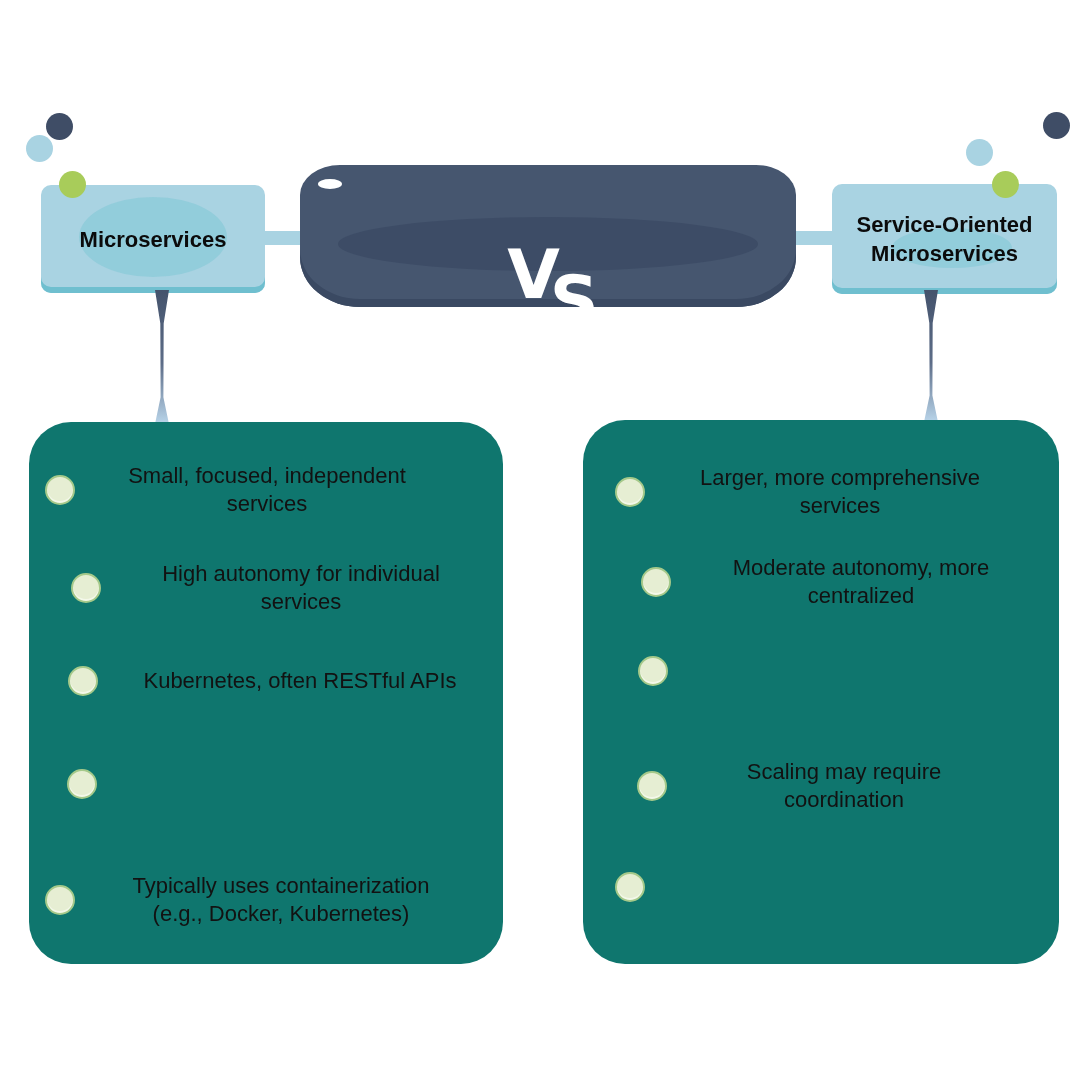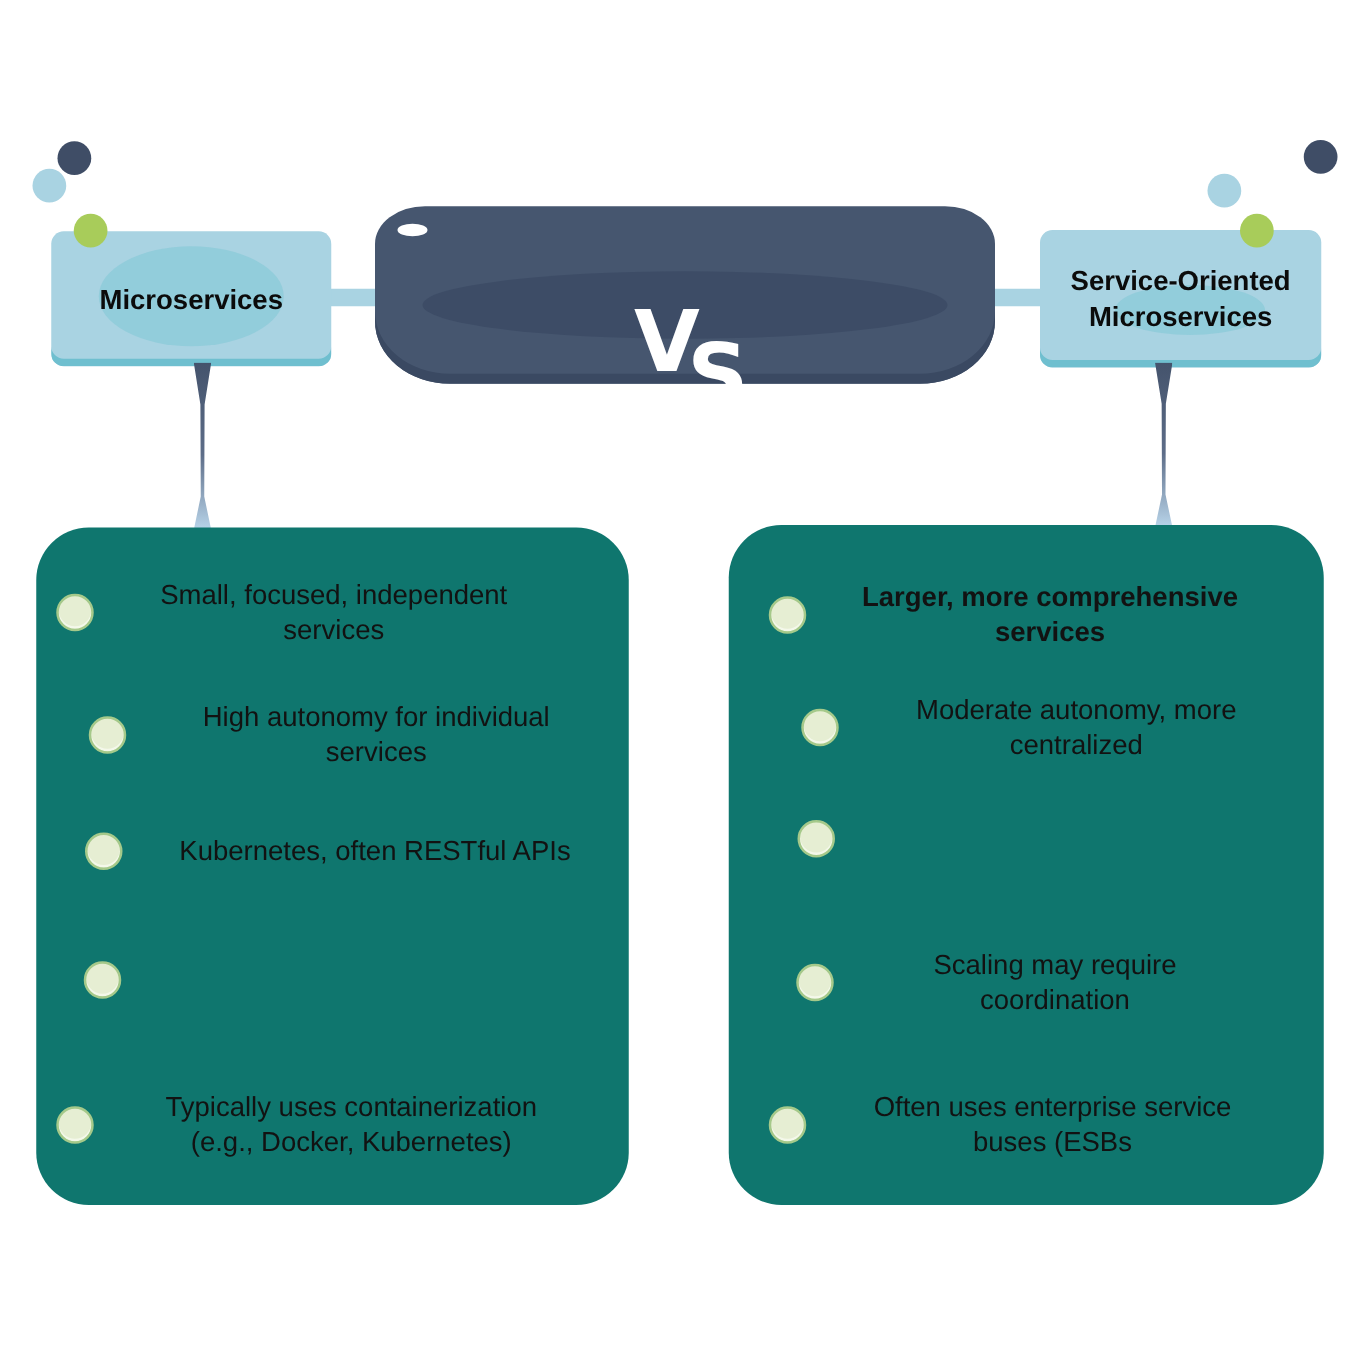--- a/index.html
+++ b/index.html
@@ -122,21 +122,21 @@
   </div>
   <div class="item" style="left:16px;top:450px;width:440px;">
     <div class="bullet"></div>
     <div class="item-text" style="margin-left:18px;width:376px;">
       <span>Typically uses containerization</span><br><span>(e.g., Docker, Kubernetes)</span>
     </div>
   </div>
 </div>
 
 <div class="panel" style="left:583px;top:420px;width:476px;height:544px;">
-  <div class="item" style="left:32px;top:44px;width:430px;font-weight:bold;">
+  <div class="item" style="left:32px;top:44px;width:430px;">
     <div class="bullet"></div>
     <div class="item-text" style="margin-left:18px;width:354px;">
       <span>Larger, more comprehensive</span><br><span>services</span>
     </div>
   </div>
   <div class="item" style="left:58px;top:134px;width:410px;">
     <div class="bullet"></div>
     <div class="item-text" style="margin-left:22px;width:336px;">
       <span>Moderate autonomy, more</span><br><span>centralized</span>
     </div>
@@ -145,17 +145,14 @@
     <div class="bullet"></div>
   </div>
   <div class="item" style="left:54px;top:338px;width:400px;">
     <div class="bullet"></div>
     <div class="item-text" style="margin-left:42px;width:270px;">
       <span>Scaling may require</span><br><span>coordination</span>
     </div>
   </div>
   <div class="item" style="left:32px;top:452px;width:430px;">
     <div class="bullet"></div>
-    <div class="item-text" style="margin-left:20px;width:354px;">
-      <span>Often uses enterprise service</span><br><span>buses (ESBs</span>
-    </div>
   </div>
 </div>
 
 </body></html>

